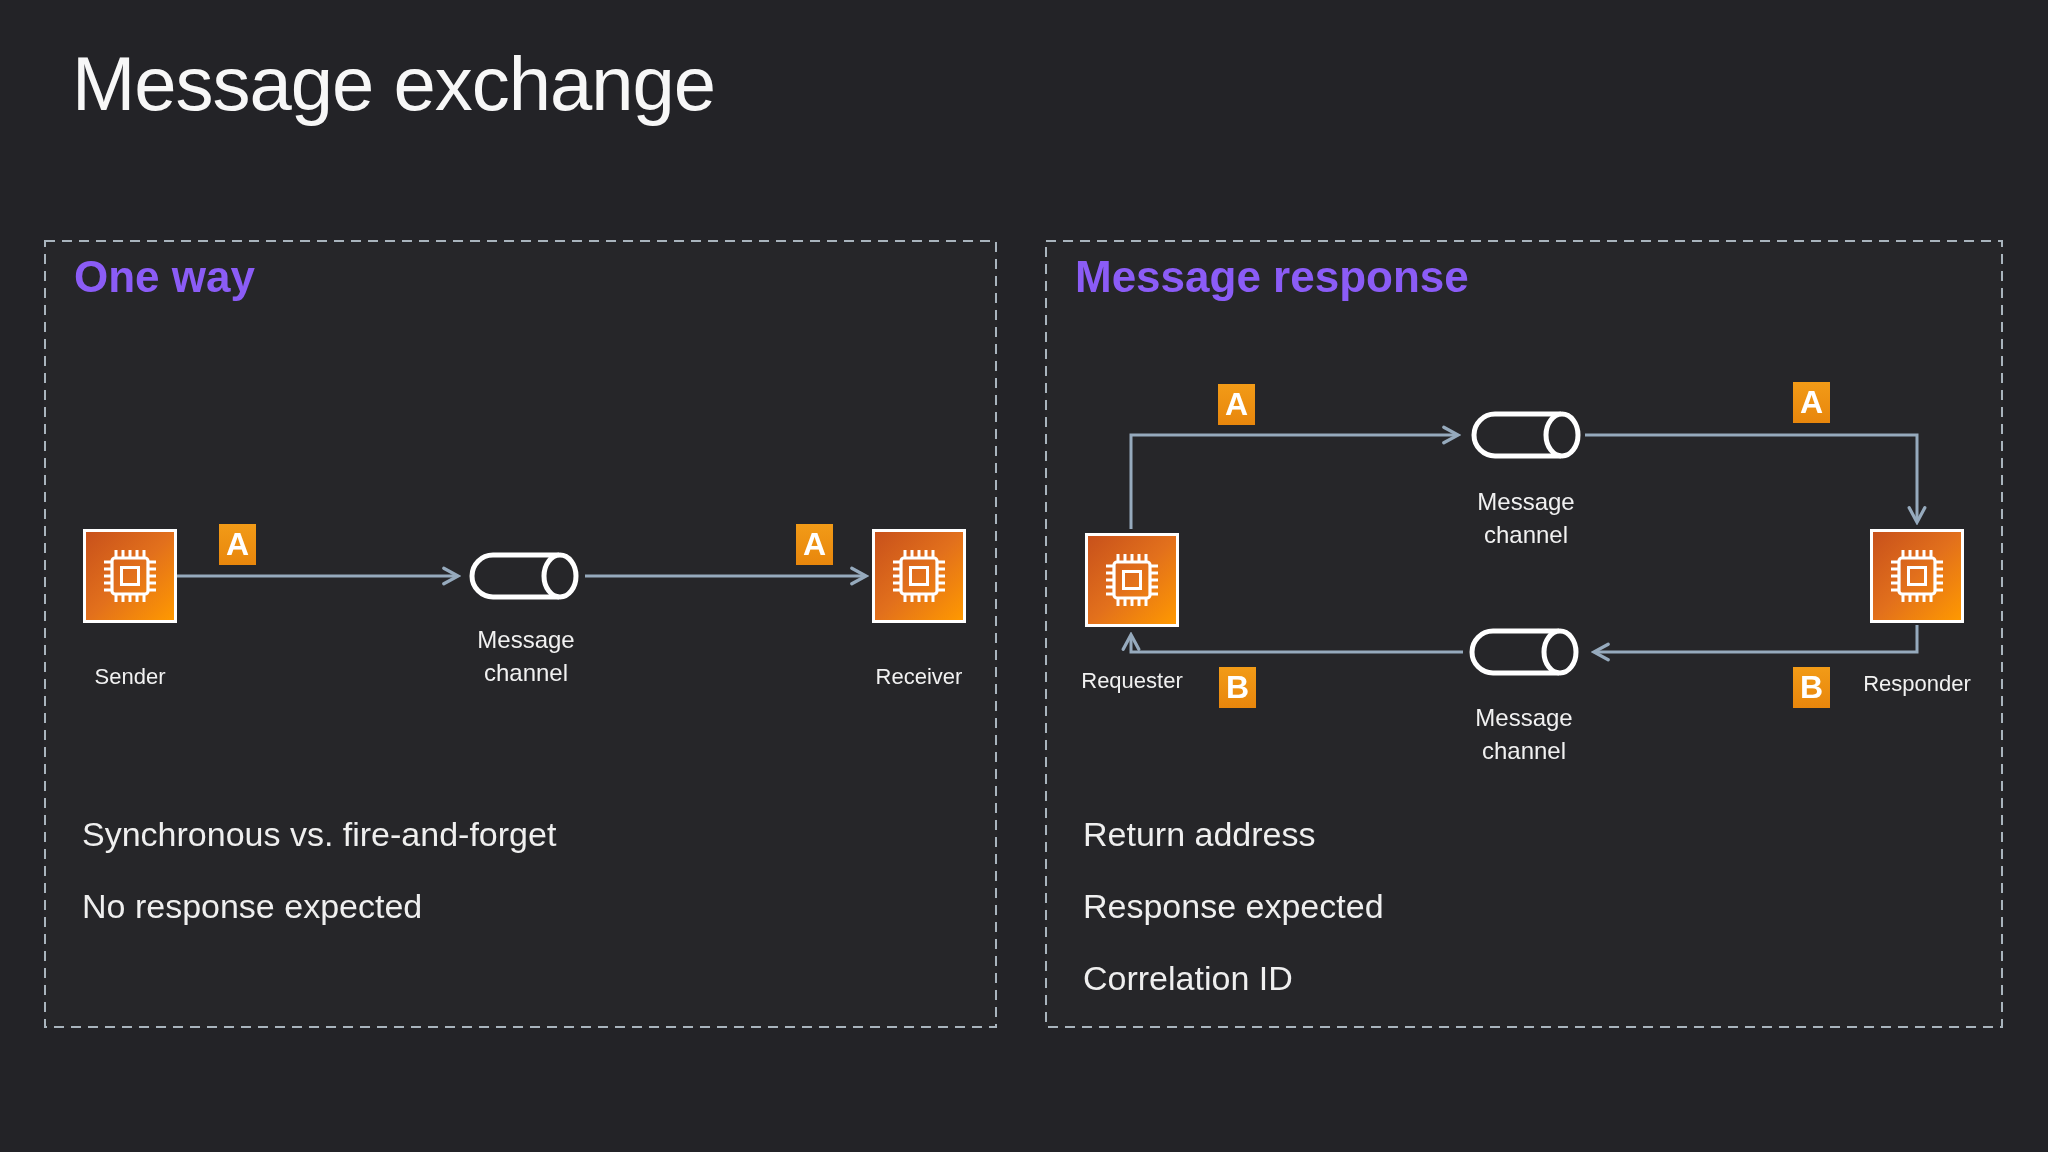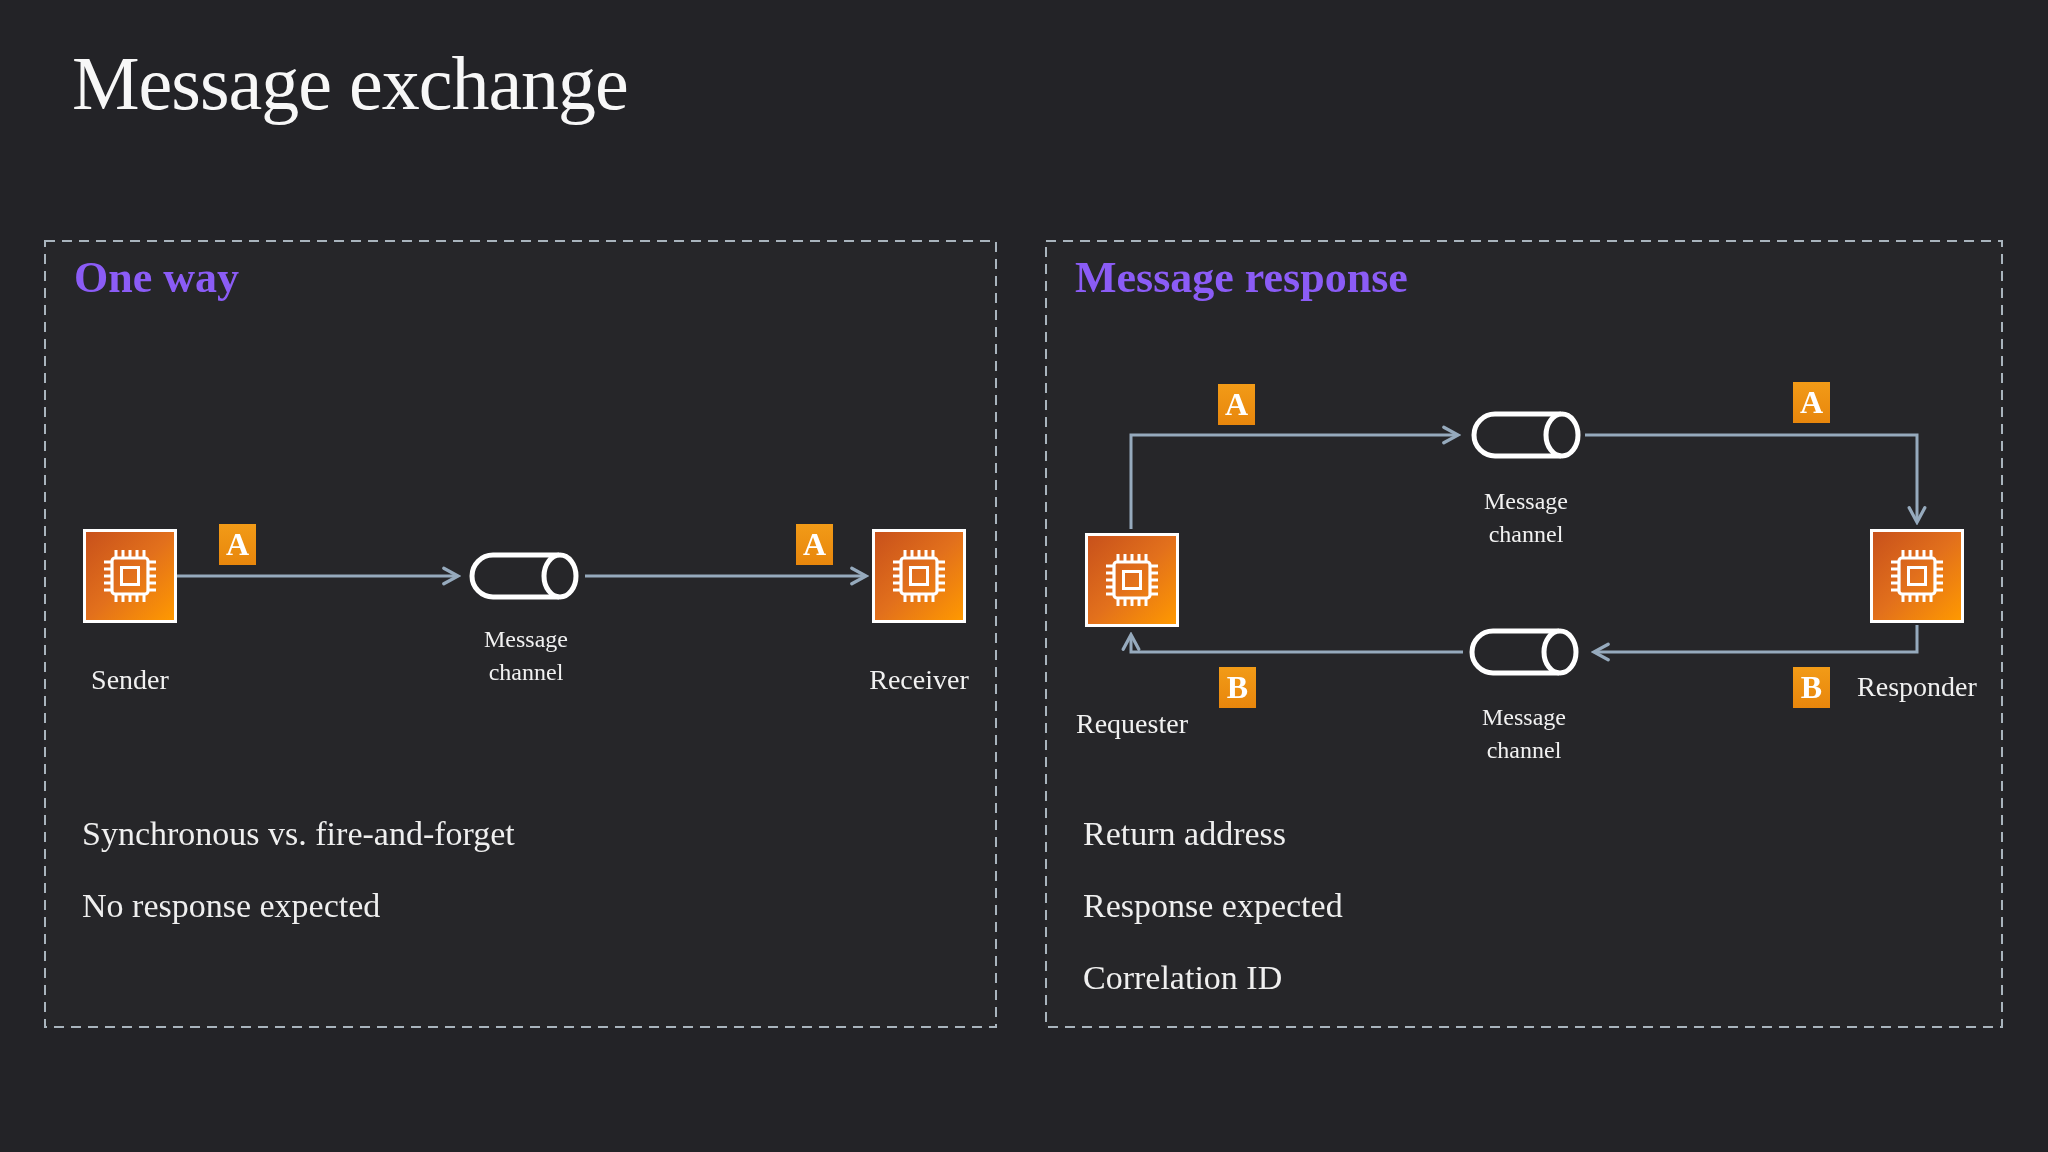--- a/index.html
+++ b/index.html
@@ -1,19 +1,19 @@
 <!DOCTYPE html>
 <html><head>
 <meta charset="utf-8">
 <style>
   html,body { margin:0; padding:0; background:#232327; }
   .stage {
     position:relative; width:2048px; height:1152px; overflow:hidden;
     background:#232327;
-    font-family:Liberation Serif, serif;
+    font-family:Liberation Sans, sans-serif;
     color:#F1F1F1;
   }
   .slide-title {
     position:absolute; left:72px; top:40px; margin:0;
     font-size:76px; font-weight:300; letter-spacing:-1px;
     color:#F7F7F7;
   }
   .panel {
     position:absolute; top:240px; height:788px;
     background:#262629; box-sizing:border-box;
@@ -37,21 +37,21 @@
     position:absolute; width:37px; height:41px;
     background:linear-gradient(180deg,#F29B17 0%,#E8860C 100%);
     display:flex; align-items:center; justify-content:center;
     font-size:32px; font-weight:bold; color:#FFFFFF;
   }
 
   .cylinder { position:absolute; width:122px; height:50px; }
 
   .node-label {
     position:absolute; transform:translateX(-50%);
-    font-size:28px; color:#F1F1F1; white-space:nowrap; text-align:center;
+    font-size:22px; color:#F1F1F1; white-space:nowrap; text-align:center;
   }
   .channel-label {
     position:absolute; transform:translateX(-50%);
     width:160px; font-size:24px; line-height:1.38;
     color:#F1F1F1; text-align:center;
   }
   .notes {
     position:absolute; left:38px; top:572px;
     display:flex; flex-direction:column; gap:28px;
   }
@@ -151,21 +151,21 @@
     <div class="tile" style="left:40px; top:293px;">
       <svg width="88" height="88" viewBox="0 0 88 88">
         <rect x="26" y="26" width="36" height="36" rx="3" fill="none" stroke="#fff" stroke-width="3.2"></rect>
         <rect x="35.5" y="35.5" width="17" height="17" fill="none" stroke="#fff" stroke-width="3"></rect>
         <path d="M30 18 V26 M37 18 V26 M44 18 V26 M51 18 V26 M58 18 V26
                  M30 62 V70 M37 62 V70 M44 62 V70 M51 62 V70 M58 62 V70
                  M18 30 H26 M18 37 H26 M18 44 H26 M18 51 H26 M18 58 H26
                  M62 30 H70 M62 37 H70 M62 44 H70 M62 51 H70 M62 58 H70" stroke="#fff" stroke-width="3" fill="none"></path>
       </svg>
     </div>
-    <div class="node-label" style="left:87px; top:428px;margin-top:40px;">Requester</div>
+    <div class="node-label" style="left:87px; top:428px;">Requester</div>
 
     <div class="tile" style="left:825px; top:289px;">
       <svg width="88" height="88" viewBox="0 0 88 88">
         <rect x="26" y="26" width="36" height="36" rx="3" fill="none" stroke="#fff" stroke-width="3.2"></rect>
         <rect x="35.5" y="35.5" width="17" height="17" fill="none" stroke="#fff" stroke-width="3"></rect>
         <path d="M30 18 V26 M37 18 V26 M44 18 V26 M51 18 V26 M58 18 V26
                  M30 62 V70 M37 62 V70 M44 62 V70 M51 62 V70 M58 62 V70
                  M18 30 H26 M18 37 H26 M18 44 H26 M18 51 H26 M18 58 H26
                  M62 30 H70 M62 37 H70 M62 44 H70 M62 51 H70 M62 58 H70" stroke="#fff" stroke-width="3" fill="none"></path>
       </svg>

